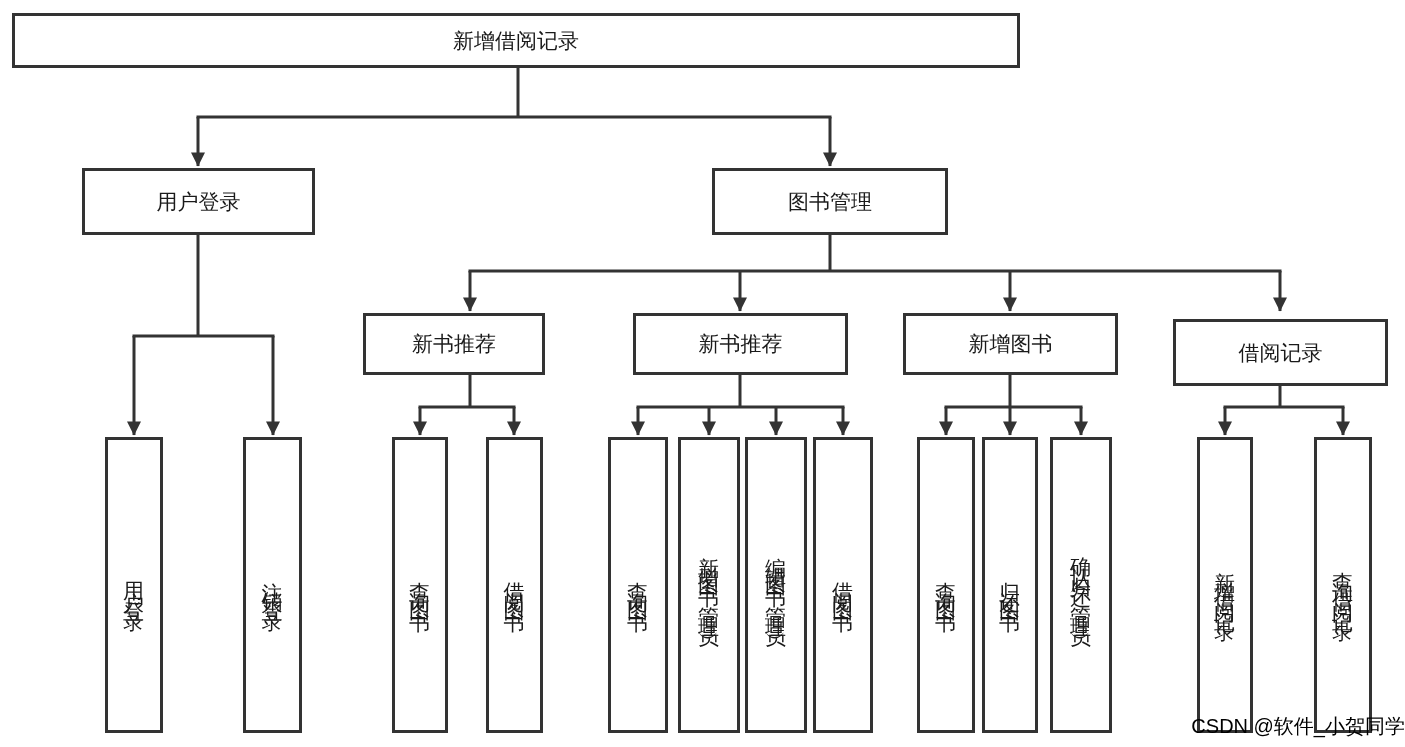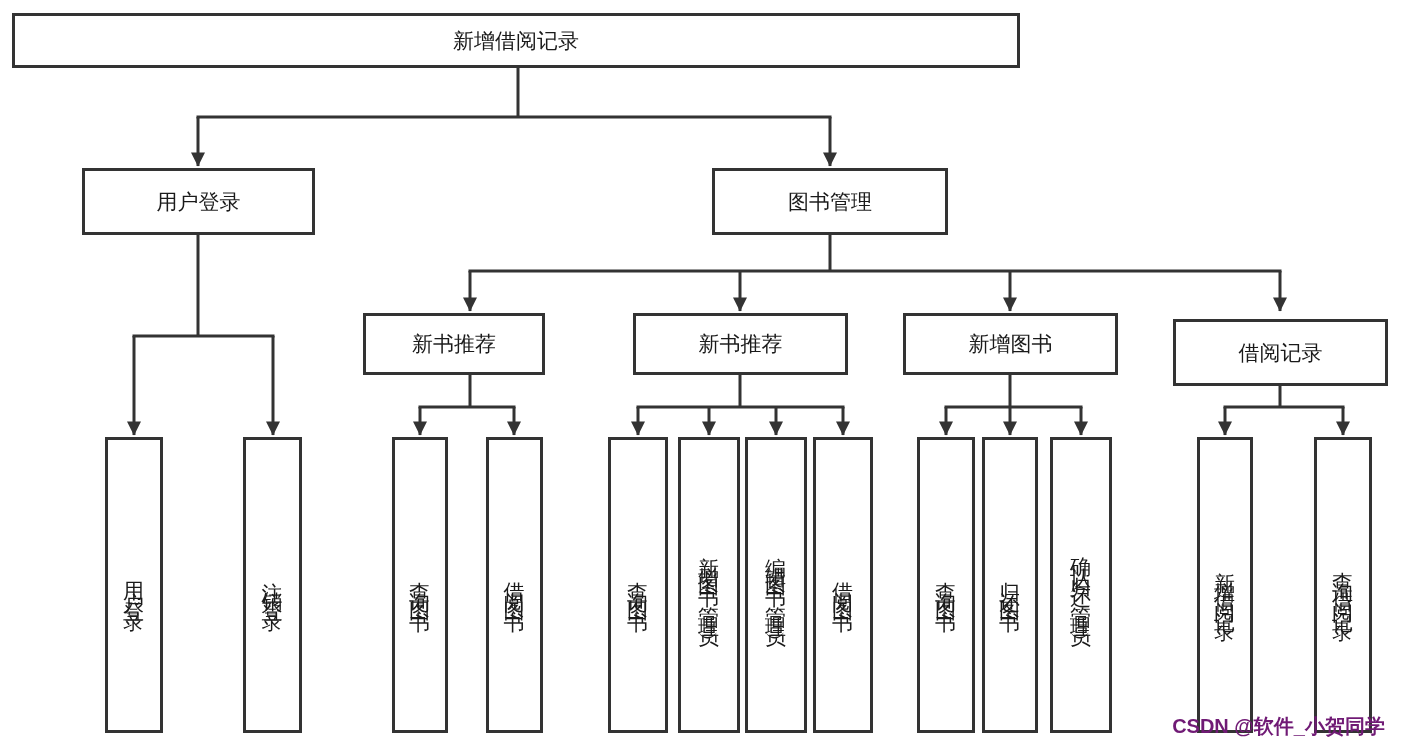--- a/index.html
+++ b/index.html
@@ -36,27 +36,26 @@
   }
   .leaf .vtext {
     writing-mode: vertical-rl;
     text-orientation: mixed;
     letter-spacing: 10px;
     line-height: 1;
     white-space: nowrap;
   }
   .watermark {
     position: absolute;
-    right: 20px;
+    right: 0;
     top: 713px;
     font-size: 20px;
-    color: #701a75;
+    color: #000000;
     z-index: 3;
     white-space: nowrap;
-    font-weight: bold;
   }
 </style>
 </head>
 <body>
 
 <div id="canvas">
 
   <svg id="wires" viewBox="0 0 1405 747" xmlns="http://www.w3.org/2000/svg">
     <defs>
       <marker id="arrow" viewBox="0 0 10 10" refX="9.6" refY="5" markerUnits="userSpaceOnUse" markerWidth="22" markerHeight="14" orient="auto">

